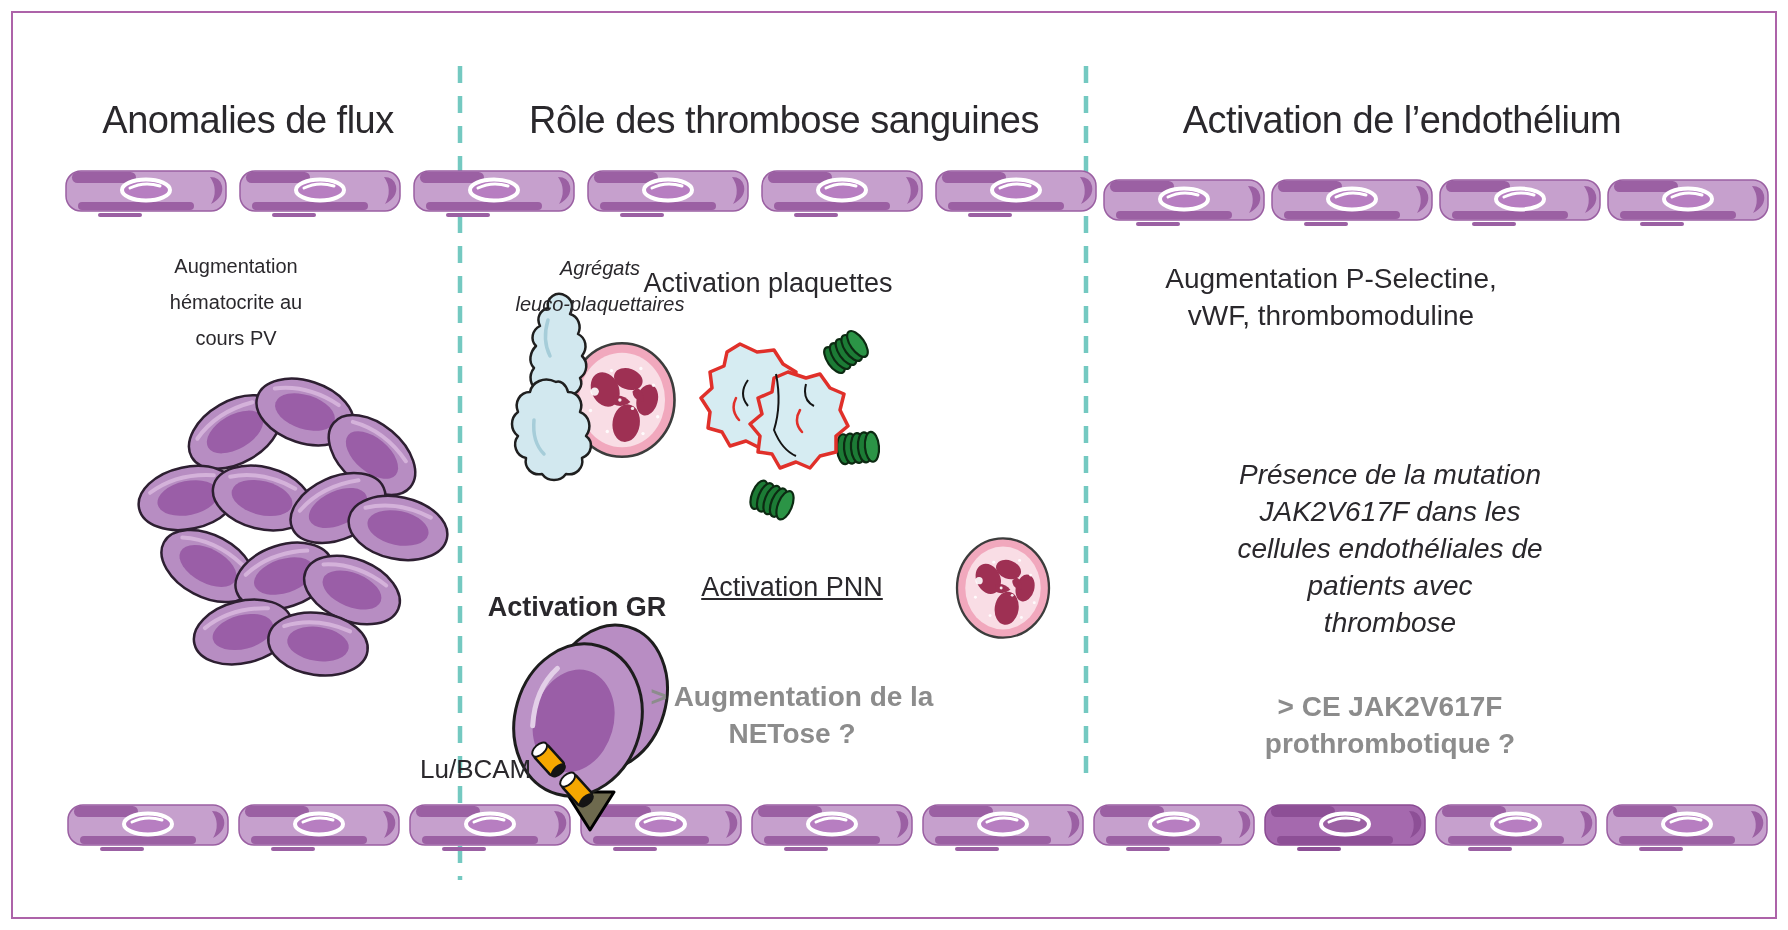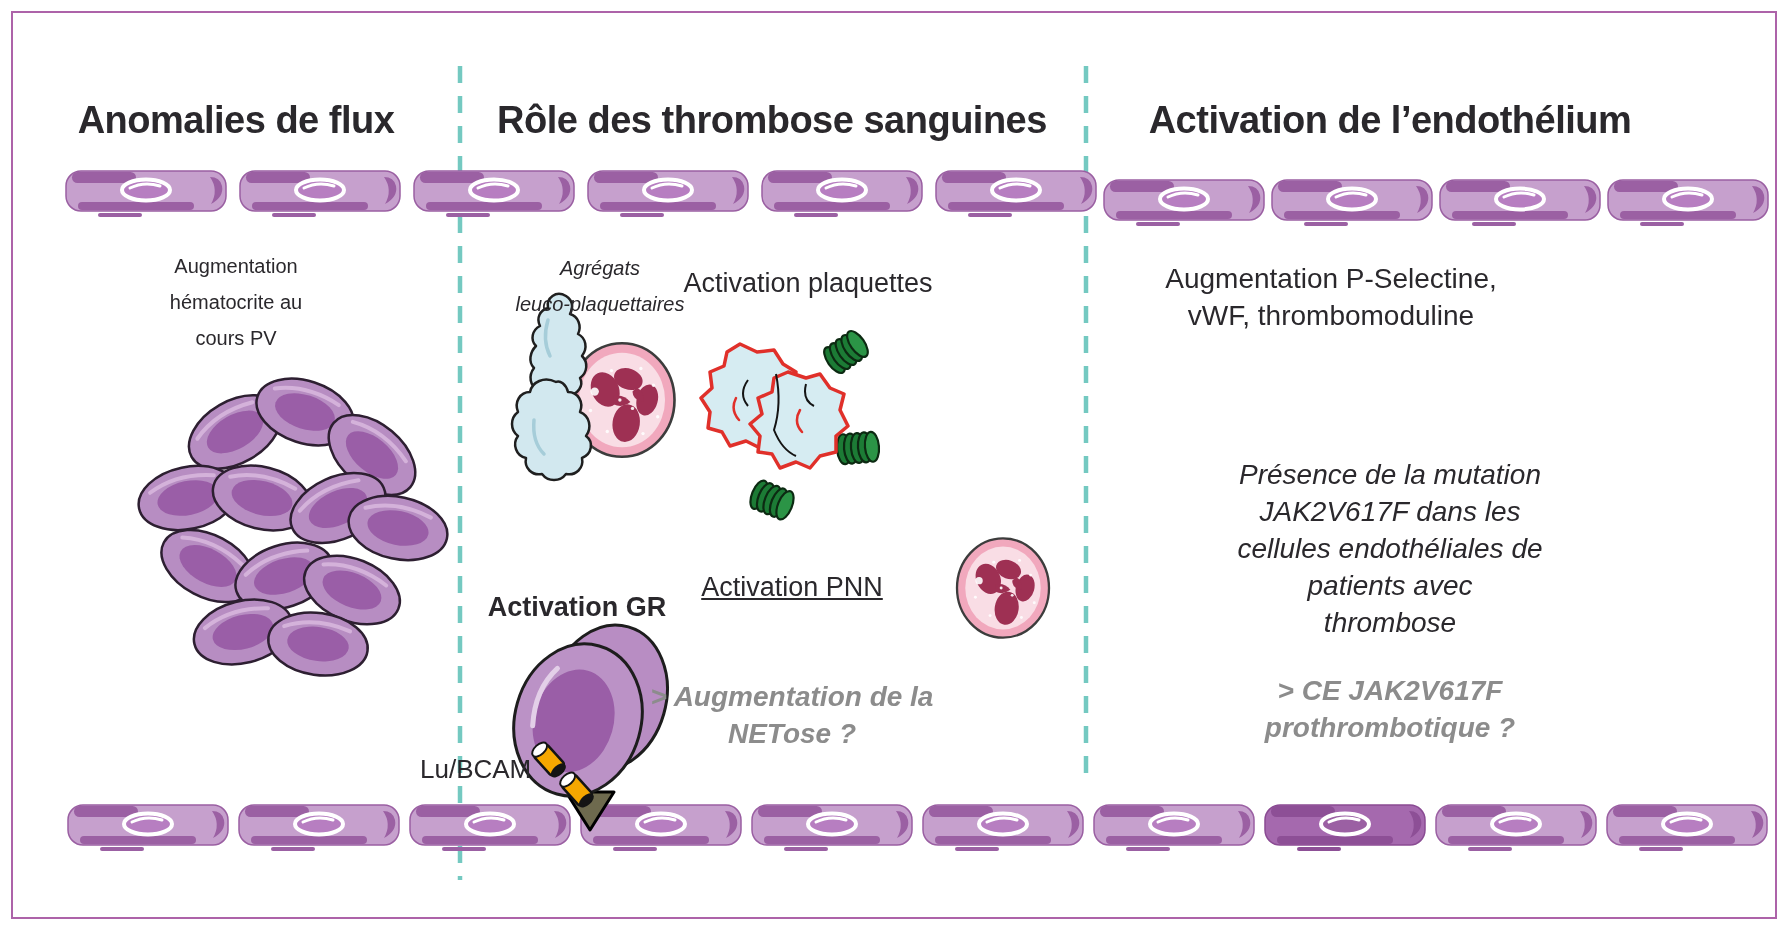--- a/index.html
+++ b/index.html
@@ -13,24 +13,24 @@
   .frame{
     position:absolute; left:11px; top:11px; width:1762px; height:904px;
     border:2px solid var(--border); pointer-events:none;
   }
   .art{position:absolute; left:0; top:0;}
   .divider{stroke:var(--teal); stroke-width:4.5; stroke-dasharray:17 13; fill:none;}
   .t{
     position:absolute; transform:translateX(-50%); text-align:center;
     white-space:pre-line; color:var(--ink);
   }
-  .h{font-weight:bold; font-size:38px; letter-spacing:-0.5px; white-space:nowrap;}
+  .h{font-weight:normal; font-size:38px; letter-spacing:-0.5px; white-space:nowrap;margin-left:12px;}
   .lbl{font-size:20px; line-height:36px;}
   .lbl-nw{font-size:27px; white-space:nowrap;}
-  .q{font-size:28px; line-height:37px; font-weight:bold; font-style:italic; color:var(--gray);}
+  .q{font-size:28px; line-height:37px; font-weight:bold; color:var(--gray);}
   .note{font-size:28px; line-height:37px; font-style:italic;}
   .cap3{font-size:28px; line-height:37px;}
   .lubcam{
     position:absolute; left:420px; top:754px; width:118px; 
     font-size:26px; white-space:nowrap; color:var(--ink);
   }
 </style>
 </head>
 <body>
 
@@ -203,30 +203,30 @@
   <div class="t h" style="left:236px; top:99px;">Anomalies de flux</div>
   <div class="t h" style="left:772px; top:99px;">Rôle des thrombose sanguines</div>
   <div class="t h" style="left:1390px; top:99px;">Activation de l’endothélium</div>
 
   <div class="t lbl" style="left:236px; top:248px;">Augmentation
 hématocrite au
 cours PV</div>
 
   <div class="t lbl" style="left:600px; top:250px;font-style:italic;">Agrégats
 leuco-plaquettaires</div>
-  <div class="t lbl-nw" style="left:808px; top:268px;">Activation plaquettes</div>
+  <div class="t lbl-nw" style="left:768px; top:268px;">Activation plaquettes</div>
   <div class="t lbl-nw" style="left:577px; top:592px;font-weight:bold;">Activation GR</div>
   <div class="t lbl-nw" style="left:792px; top:572px;text-decoration:underline;">Activation PNN</div>
   <div class="lubcam">Lu/BCAM</div>
   <div class="t q" style="left:792px; top:678px;">&gt; Augmentation de la
 NETose ?</div>
 
   <div class="t cap3" style="left:1331px; top:260px;">Augmentation P-Selectine,
 vWF, thrombomoduline</div>
   <div class="t note" style="left:1390px; top:456px;">Présence de la mutation
 JAK2V617F dans les
 cellules endothéliales de
 patients avec
 thrombose</div>
-  <div class="t q" style="left:1390px; top:672px;">&gt; CE JAK2V617F
+  <div class="t q" style="left:1390px; top:688px;">&gt; CE JAK2V617F
 prothrombotique ?</div>
 
 </div>
 
 </body></html>

